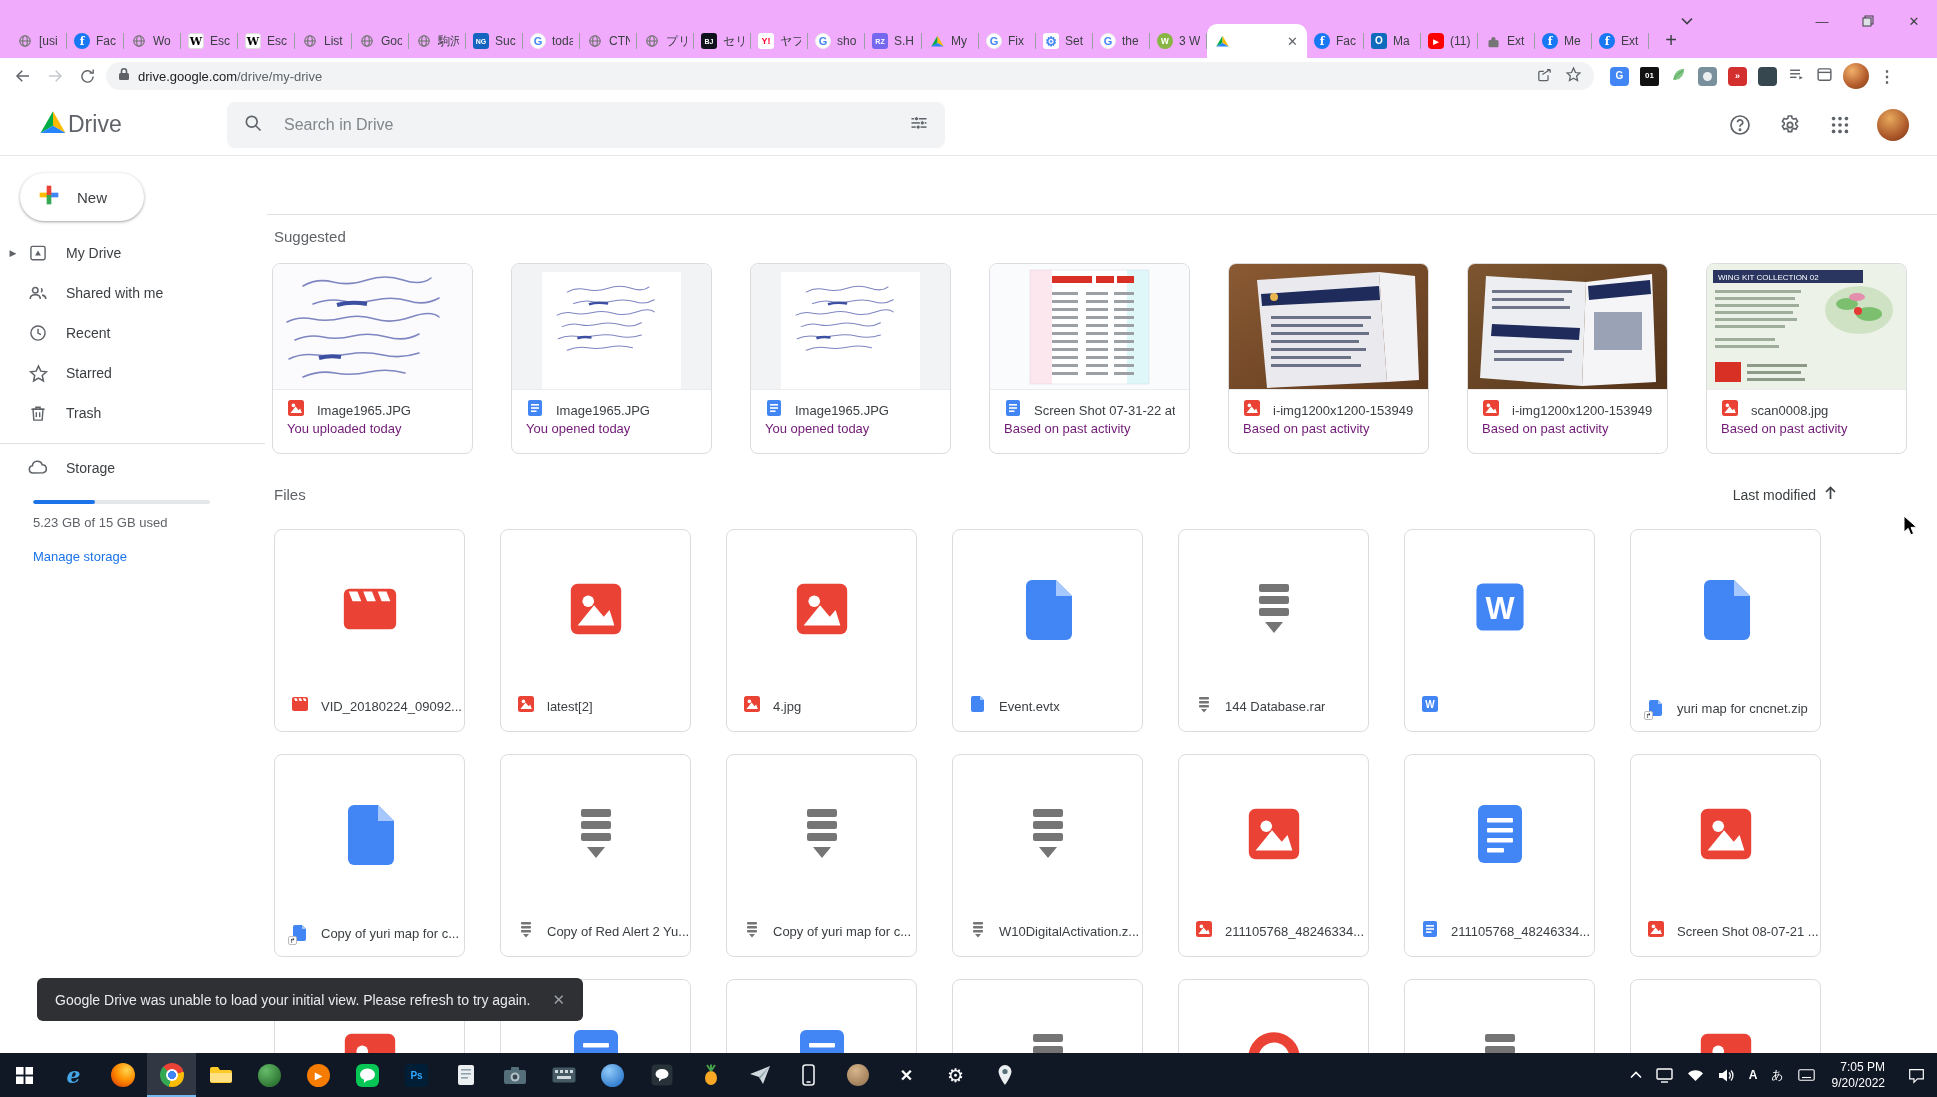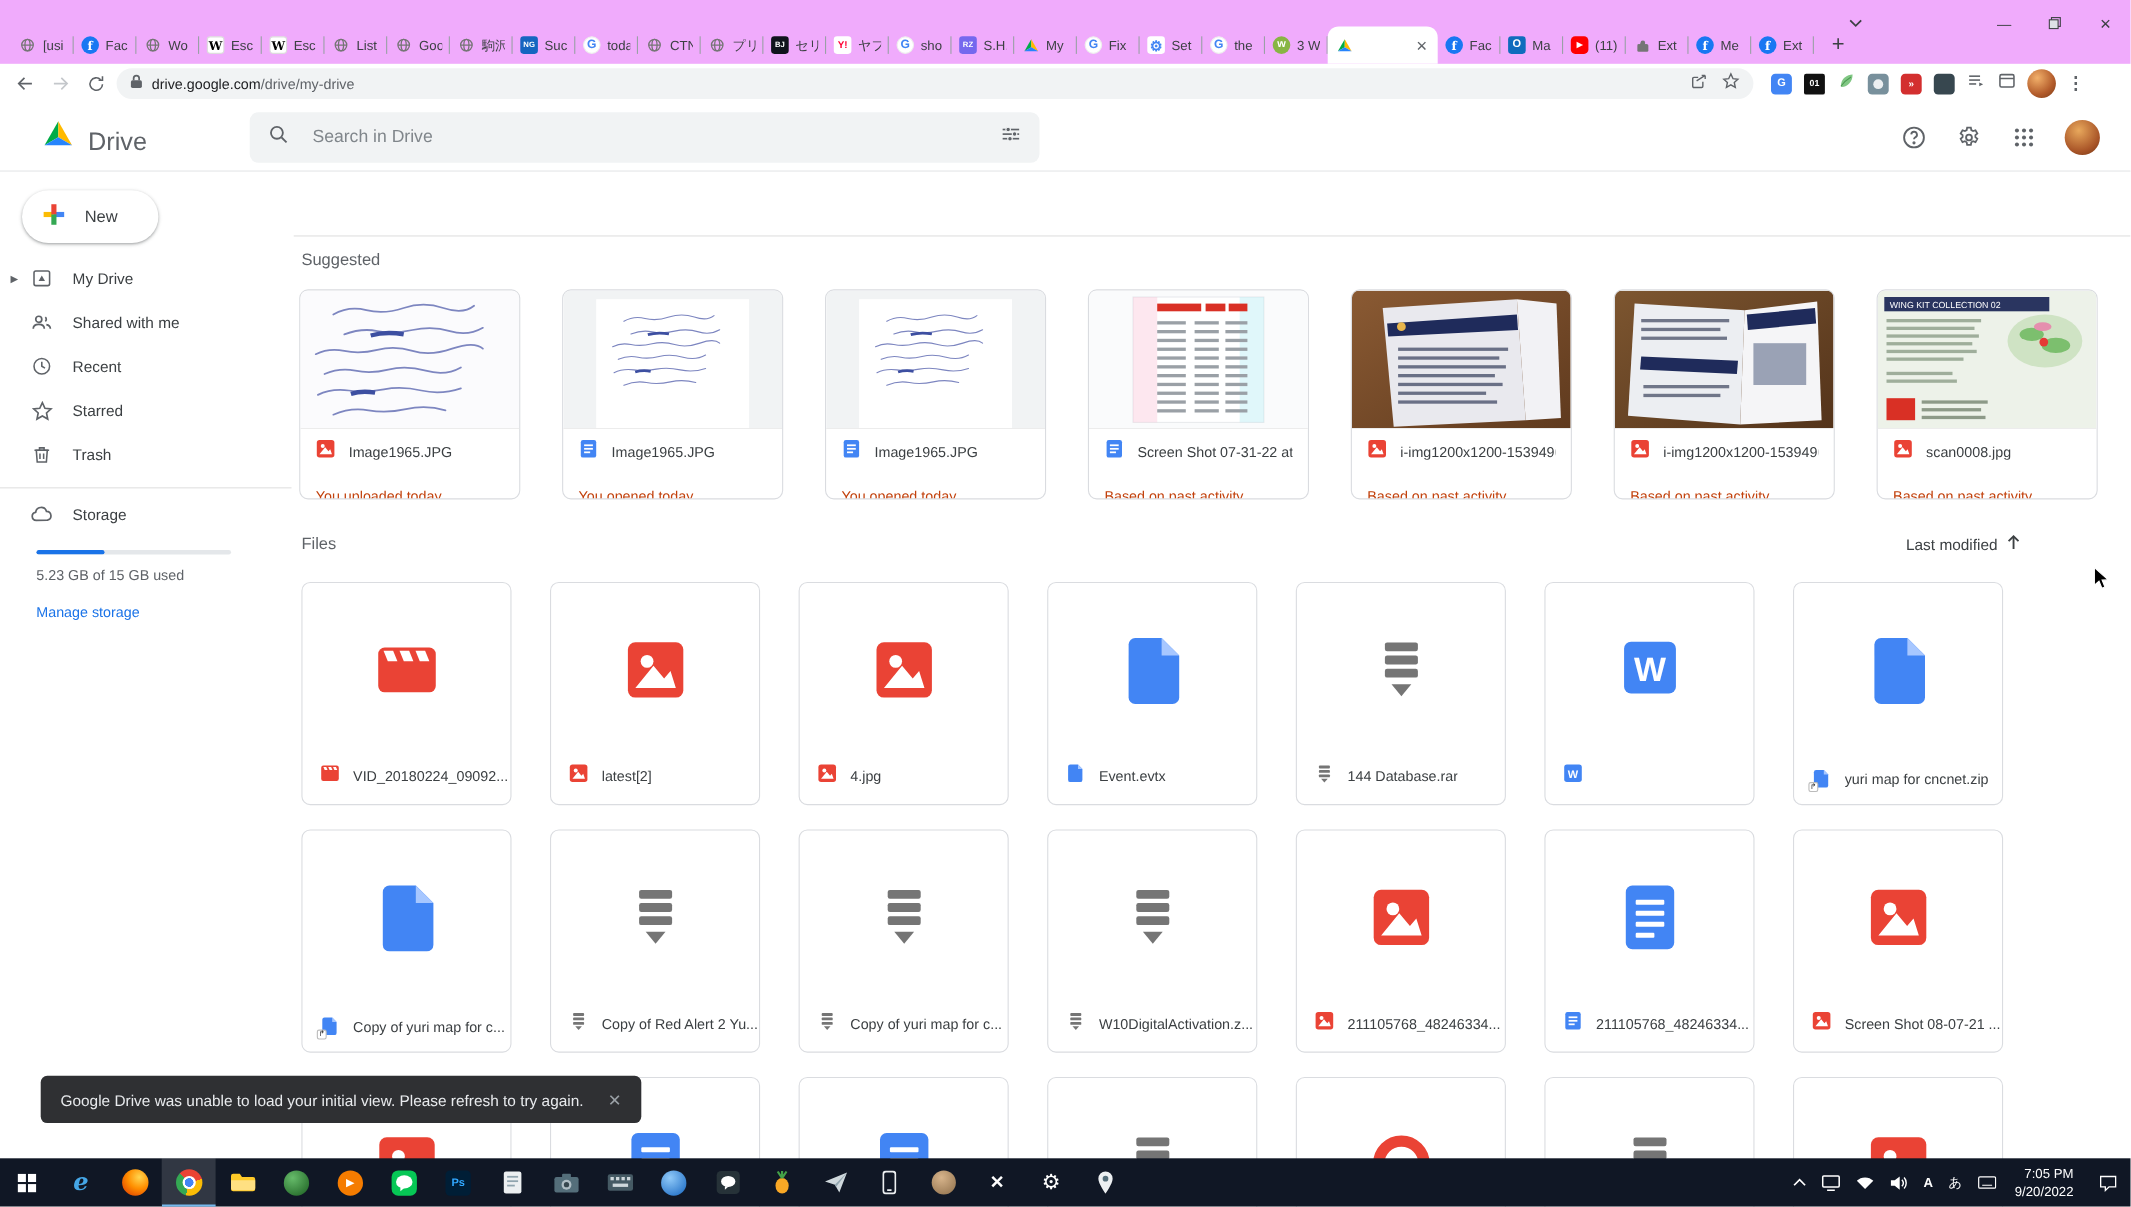--- a/index.html
+++ b/index.html
@@ -32,21 +32,21 @@
   .omni-right{margin-left:auto;display:flex;align-items:center;gap:12px}
   .extrow{display:flex;align-items:center;gap:11px;margin-left:10px;padding-right:4px}
   .extbox{width:19px;height:19px;display:flex;align-items:center;justify-content:center;border-radius:4px;
           font-weight:bold;color:#fff;line-height:1}
   .tb-avatar{width:26px;height:26px;border-radius:50%;
      background:radial-gradient(circle at 35% 30%,#f2b06a,#b35c2b 60%,#7a3a16)}
   .menudots{color:#5f6368;font-size:16px;font-weight:bold;padding:0 4px}
 
   
   .drive-header{height:62px;background:#fff;display:flex;align-items:center;border-bottom:1px solid #e4e6e8}
-  .logo{display:flex;align-items:flex-end;gap:12px;padding-left:38px;width:227px}
+  .logo{display:flex;align-items:center;padding-left:38px;width:227px}
   .logo-text{font-size:23px;color:#5f6368}
   .searchbar{width:718px;height:46px;background:#f1f3f4;border-radius:8px;display:flex;align-items:center;
              padding:0 16px;gap:19px}
   .searchbar input{border:none;background:transparent;outline:none;flex:1;font-size:16px;color:#202124;
              font-family:"Liberation Sans",sans-serif}
   .searchbar input::placeholder{color:#80868b}
   .header-icons{margin-left:auto;display:flex;align-items:center;gap:24px;padding-right:28px}
   .hicon{width:26px;height:26px;display:flex;align-items:center;justify-content:center}
   .drive-avatar{width:32px;height:32px;border-radius:50%;
      background:radial-gradient(circle at 40% 30%,#e8a85c,#a85427 65%,#6e3413)}
@@ -75,21 +75,21 @@
   .files-title{top:330px;left:9px}
   .sort-ctl{position:absolute;top:330px;right:100px;display:flex;align-items:center;gap:8px;
             font-size:14px;color:#3c4043}
 
   .card{position:absolute;top:107px;width:201px;height:191px;border:1px solid #dadce0;border-radius:8px;
         background:#fff;overflow:hidden}
   .card-thumb{width:199px;height:126px;border-bottom:1px solid #ececec;overflow:hidden}
   .card-foot{padding:9px 14px 0 14px}
   .card-name-row{display:flex;align-items:center;gap:12px}
   .card-name{font-size:13px;color:#3c4043;white-space:nowrap;overflow:hidden}
-  .card-sub{font-size:13px;color:#c2410c;margin-top:21px;margin-left:0}
+  .card-sub{font-size:13px;color:#701a75;margin-top:0;margin-left:0}
 
   .tile{position:absolute;width:191px;height:203px;border:1px solid #dadce0;border-radius:8px;background:#fff}
   .tile-big{position:absolute;top:48px;left:50%;transform:translateX(-50%)}
   .tile-foot{position:absolute;left:16px;bottom:14px;display:flex;align-items:center;gap:12px}
   .tile-name{font-size:13px;color:#3c4043;white-space:nowrap;overflow:hidden;max-width:148px}
   .sc-wrap{position:relative;width:18px;height:18px}
   .sc-badge{position:absolute;left:-3px;bottom:-3px;width:9px;height:9px;background:#fff;border:1px solid #bbb;
             border-radius:2px;font-size:7px;line-height:8px;text-align:center;color:#202124}
 
   

